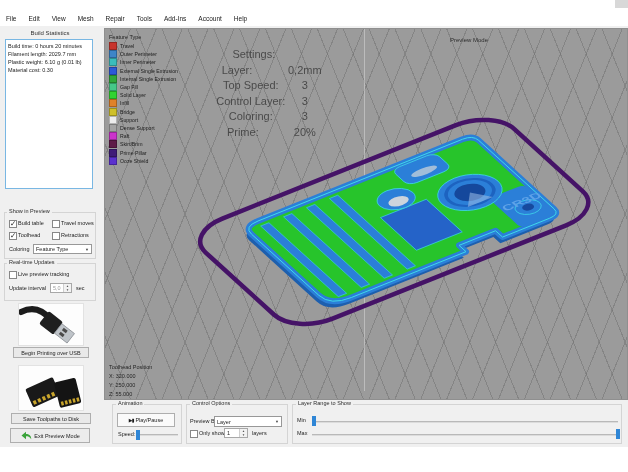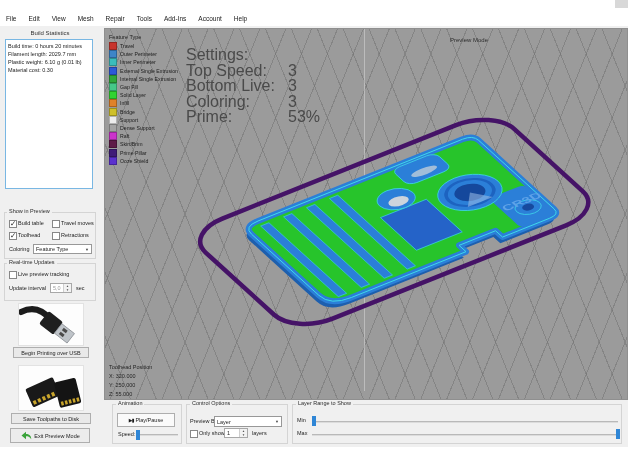--- a/index.html
+++ b/index.html
@@ -35,21 +35,21 @@
       repeating-linear-gradient(68deg,rgba(110,110,110,0) 0 23px,rgba(110,110,110,.5) 23px 24px),
       repeating-linear-gradient(112deg,rgba(110,110,110,0) 0 23px,rgba(110,110,110,.5) 23px 24px);
     border:1px solid #8f8f8f;box-sizing:border-box;overflow:hidden;}
   #zline{position:absolute;left:259px;top:0;width:1px;height:362px;background:rgba(215,215,215,.55);}
   #legend{position:absolute;left:4px;top:5px;}
   #legend .ltitle{font-size:5.5px;color:#222;margin-bottom:2px;}
   .lrow{display:flex;align-items:center;height:8.2px;}
   .lchip{width:6px;height:6px;margin-right:3px;border:0.5px solid rgba(0,0,0,.25);}
   .lrow span{font-size:5.2px;color:#1c1c1c;white-space:nowrap;}
   #settings{position:absolute;left:81px;top:18px;color:#4a4a4a;}
-  #settings .srow{height:15.5px;line-height:15.5px;font-size:16px;white-space:nowrap;}
+  #settings .srow{height:15.5px;line-height:15.5px;font-size:11px;white-space:nowrap;text-align:center;}
   #settings .slabel{display:inline-block;width:102px;}
   #preview-mode{position:absolute;left:345px;top:8px;font-size:6px;color:#2e2e2e;}
   #toolhead{position:absolute;left:4px;top:334px;font-size:5.5px;line-height:9px;color:#262626;}
   
   .track{position:absolute;height:2px;background:#dcdcdc;border-top:1px solid #b9b9b9;box-sizing:border-box;}
   .thumb{position:absolute;width:4px;height:10px;background:#2f86d6;}
   .blabel{position:absolute;font-size:5.5px;color:#1d1d1d;white-space:nowrap;}
   #playpause .ico{font-size:5px;margin-right:2px;letter-spacing:-1px;}
   #corner-frag{position:absolute;right:0;top:0;width:13px;height:8px;background:#d8d8d8;}
 </style>
@@ -261,24 +261,25 @@
           <span>Prime Pillar</span>
         </div>
       <div class="lrow">
           <div class="lchip" style="background-color: rgb(91, 49, 207);"></div>
           <span>Ooze Shield</span>
         </div>
     </div>
 
     <div id="settings">
       <div class="srow">Settings:</div>
+      <div class="srow"><span class="slabel">Layer:</span><span>0,2mm</span></div>
       <div class="srow"><span class="slabel">Top Speed:</span><span>3</span></div>
-      <div class="srow"><span class="slabel">Bottom Live:</span><span>3</span></div>
+      <div class="srow"><span class="slabel">Control Layer:</span><span>3</span></div>
       <div class="srow"><span class="slabel">Coloring:</span><span>3</span></div>
-      <div class="srow"><span class="slabel">Prime:</span><span>53%</span></div>
+      <div class="srow"><span class="slabel">Prime:</span><span>20%</span></div>
     </div>
 
     <div id="preview-mode">Preview Mode</div>
 
     <div id="toolhead">
       <div>Toolhead Position</div>
       <div>X: 320.000</div>
       <div>Y: 250.000</div>
       <div>Z: 55.000</div>
     </div>

